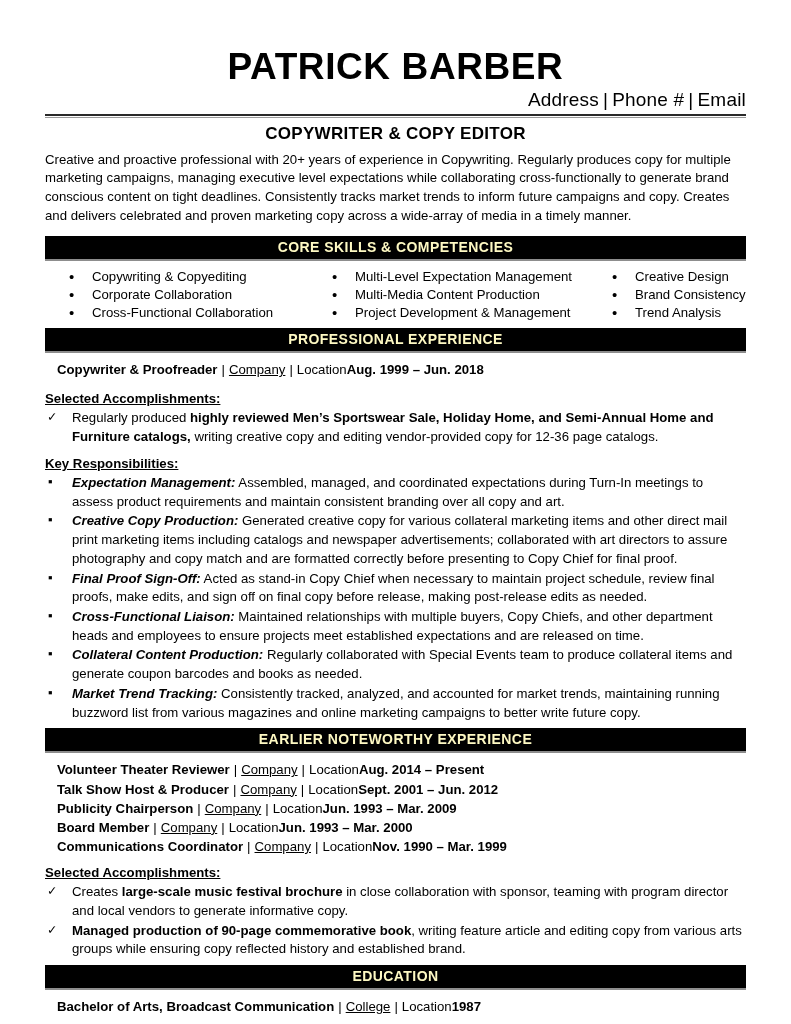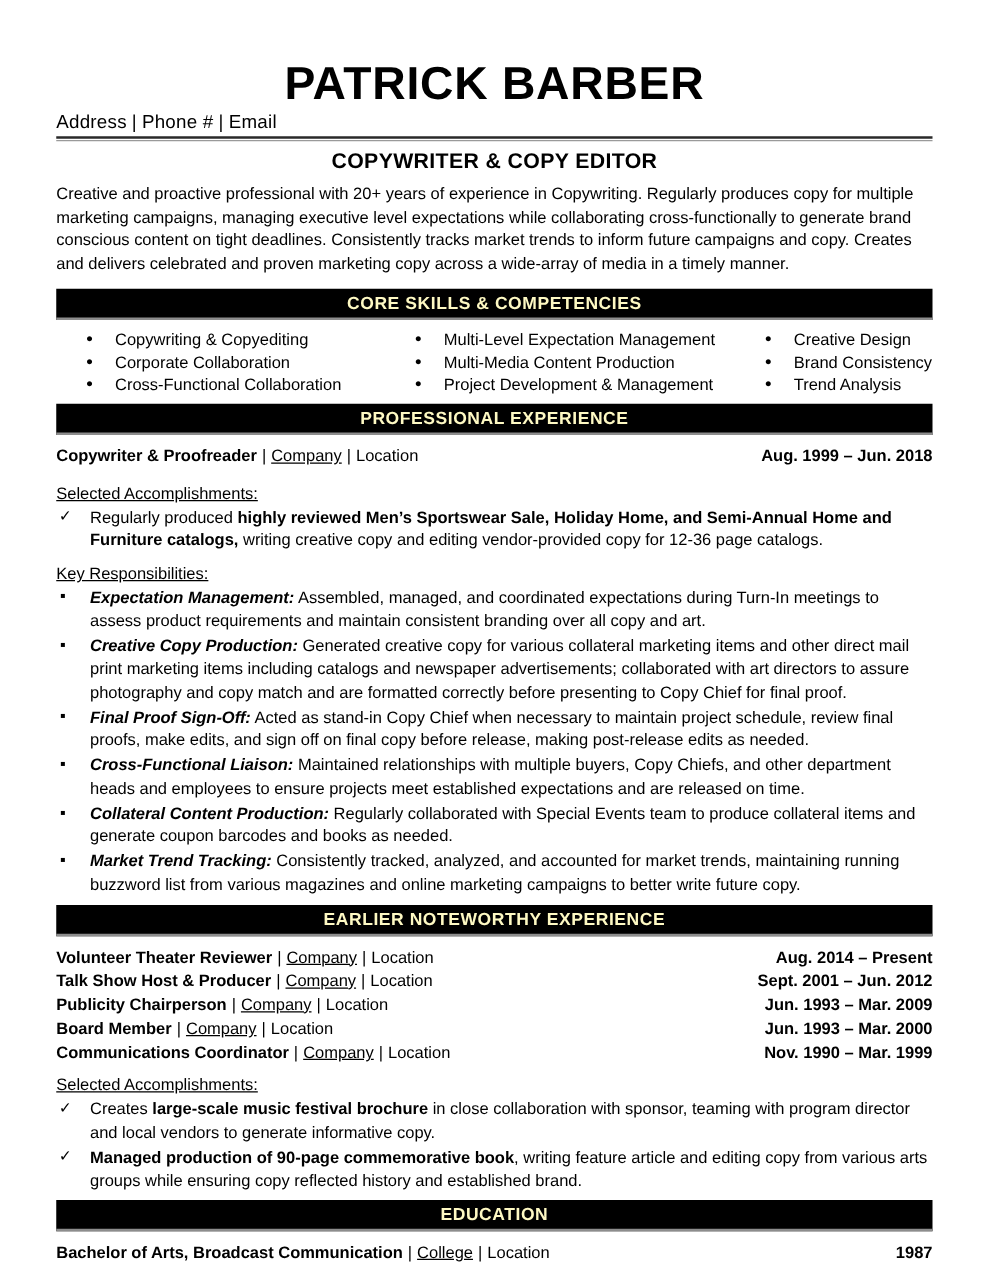--- a/index.html
+++ b/index.html
@@ -25,22 +25,22 @@
   
   .name {
     text-align: center;
     font-size: 37px;
     font-weight: bold;
     letter-spacing: 0.6px;
     line-height: 1.05;
     margin: 8px 0 2px 0;
   }
   .contact {
-    text-align: left;
-    font-size: 15px;
+    text-align: right;
+    font-size: 19px;
     line-height: 1.2;
     margin-bottom: 0;
     letter-spacing: 0.2px;
   }
   .contact .sep { padding: 0 4px; }
   .rule-double {
     border-top: 2px solid #2a2a2a;
     border-bottom: 1px solid #9a9a9a;
     height: 1px;
     margin: 2px 0 6px 0;
@@ -93,41 +93,43 @@
     content: "\2022";
     position: absolute;
     left: 0;
     top: -1px;
     font-size: 15px;
   }
 
   
   .entry-row {
     display: flex;
-    justify-content: space-between;
+    justify-content: flex-start;
     align-items: baseline;
     font-size: 13.2px;
     line-height: 1.45;
+    margin-left: 12px;
   }
   .entry-row.first { margin-top: 4px; }
   .entry-left { white-space: nowrap; }
   .entry-left .role { font-weight: bold; }
   .entry-left .pipe { padding: 0 4px; font-weight: normal; }
   .entry-left .company { text-decoration: underline; }
   .entry-left .location { font-weight: normal; }
   .entry-date {
     font-weight: bold;
     white-space: nowrap;
     font-size: 13.2px;
   }
 
   .sub-label {
     font-size: 13.2px;
     text-decoration: underline;
     margin: 12px 0 3px 0;
+    font-weight: bold;
   }
   .sub-label.tight { margin-top: 9px; }
 
   
   .bullets { margin: 0 0 0 0; }
   .bullet {
     position: relative;
     font-size: 13.2px;
     line-height: 1.42;
     padding-left: 27px;

